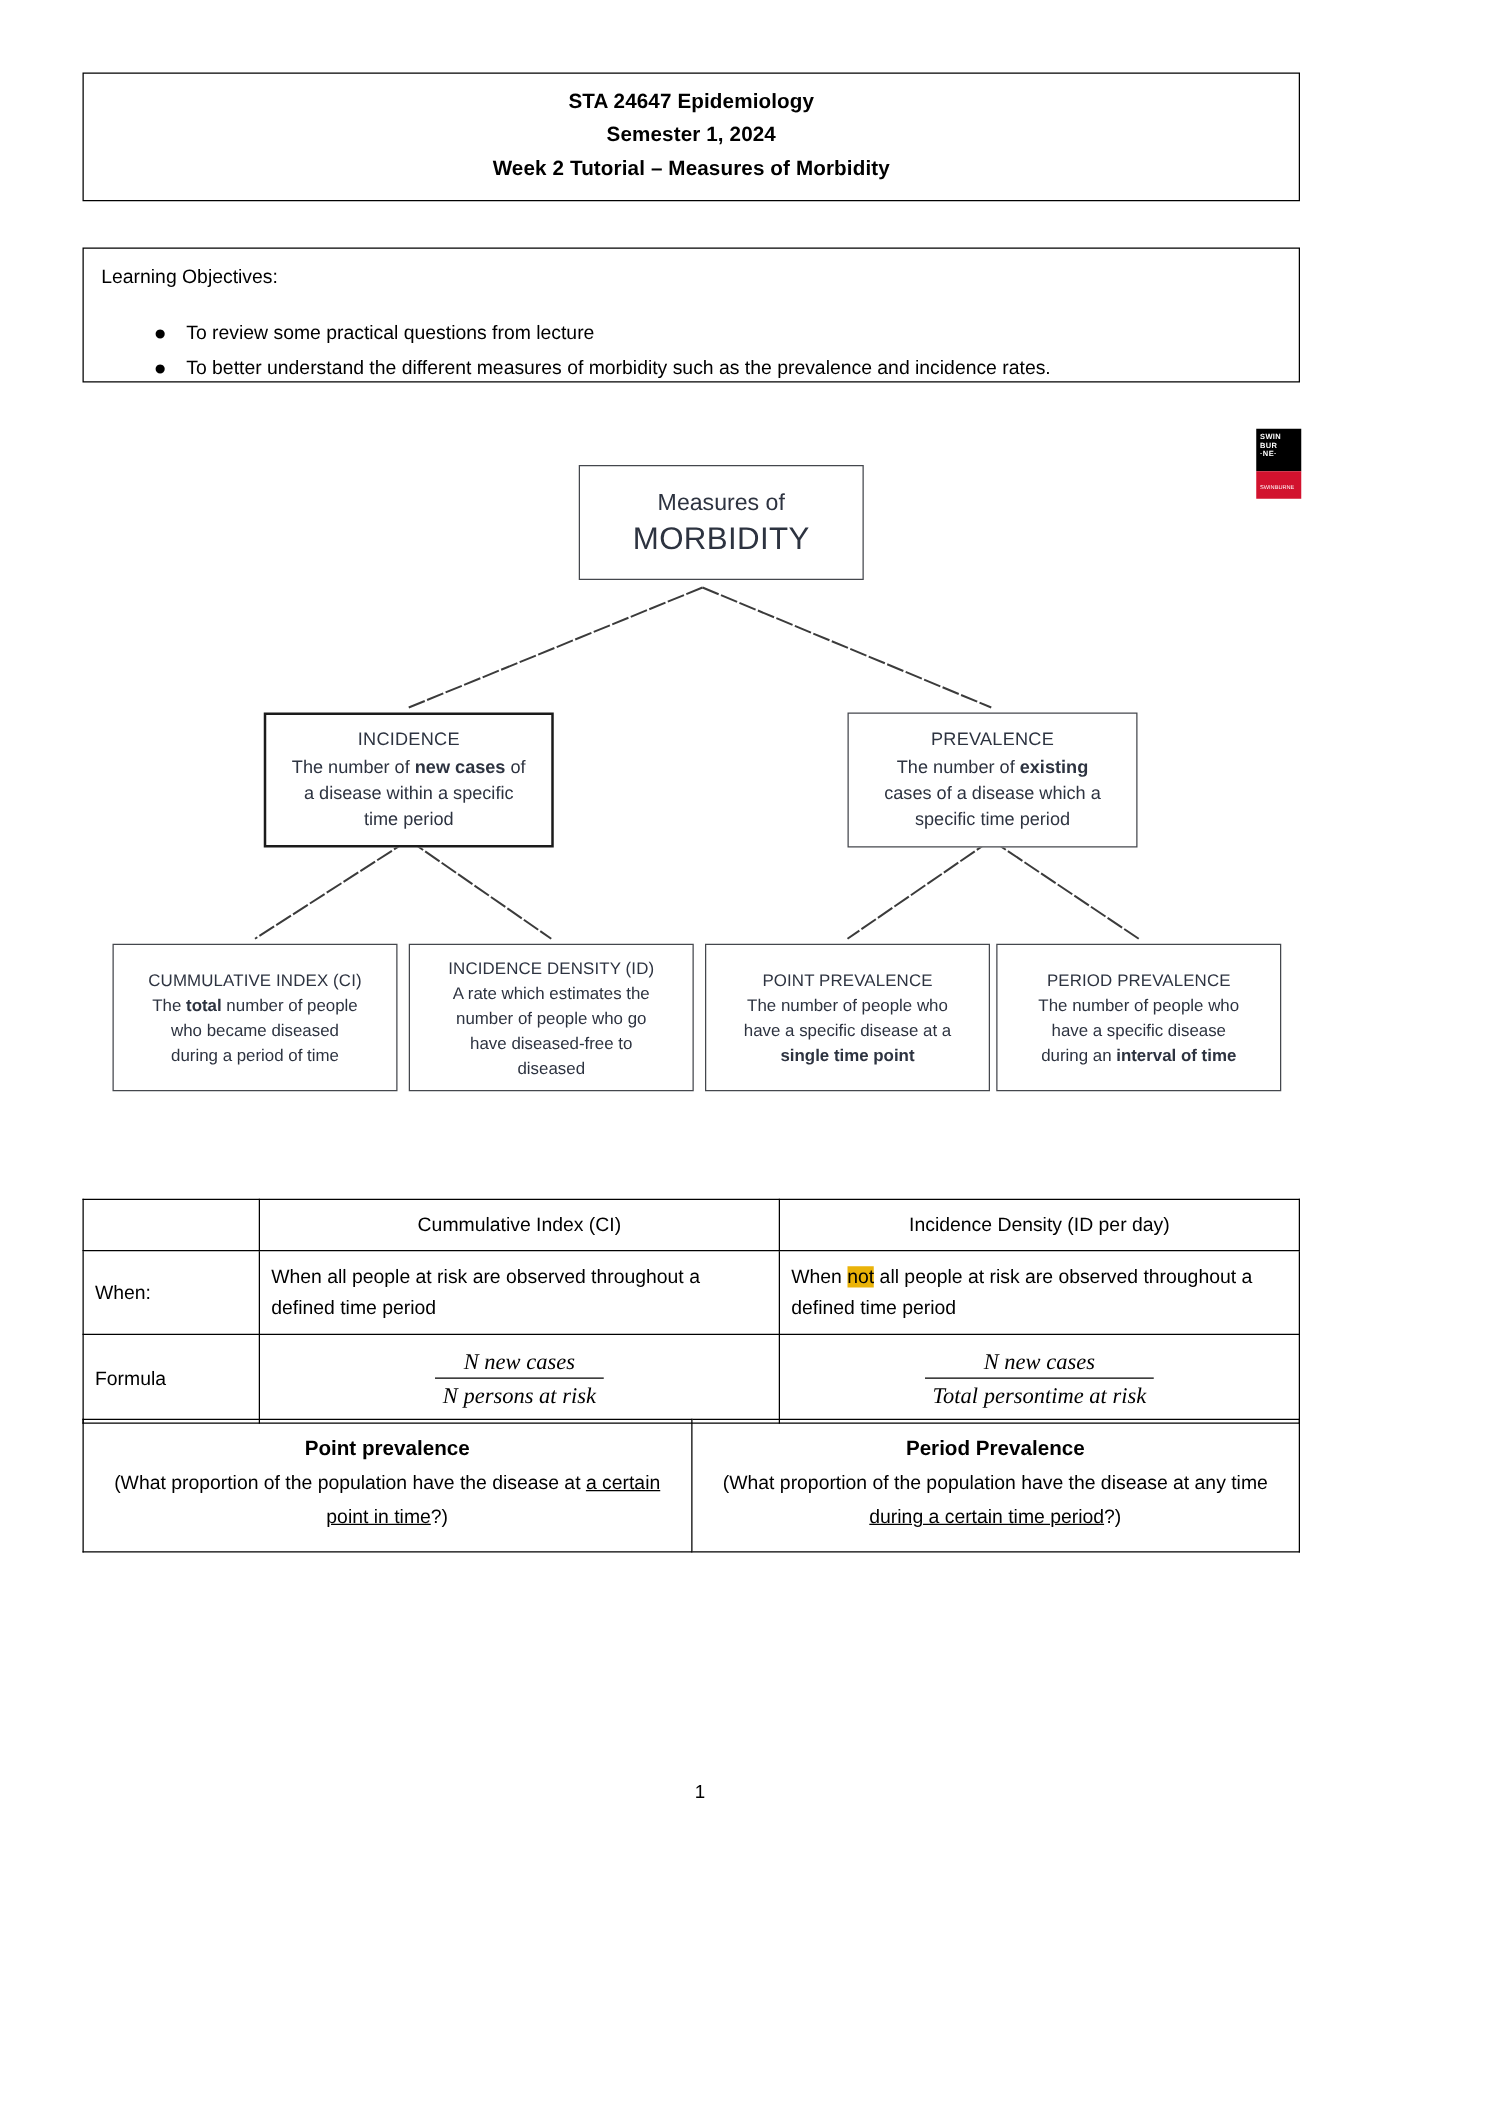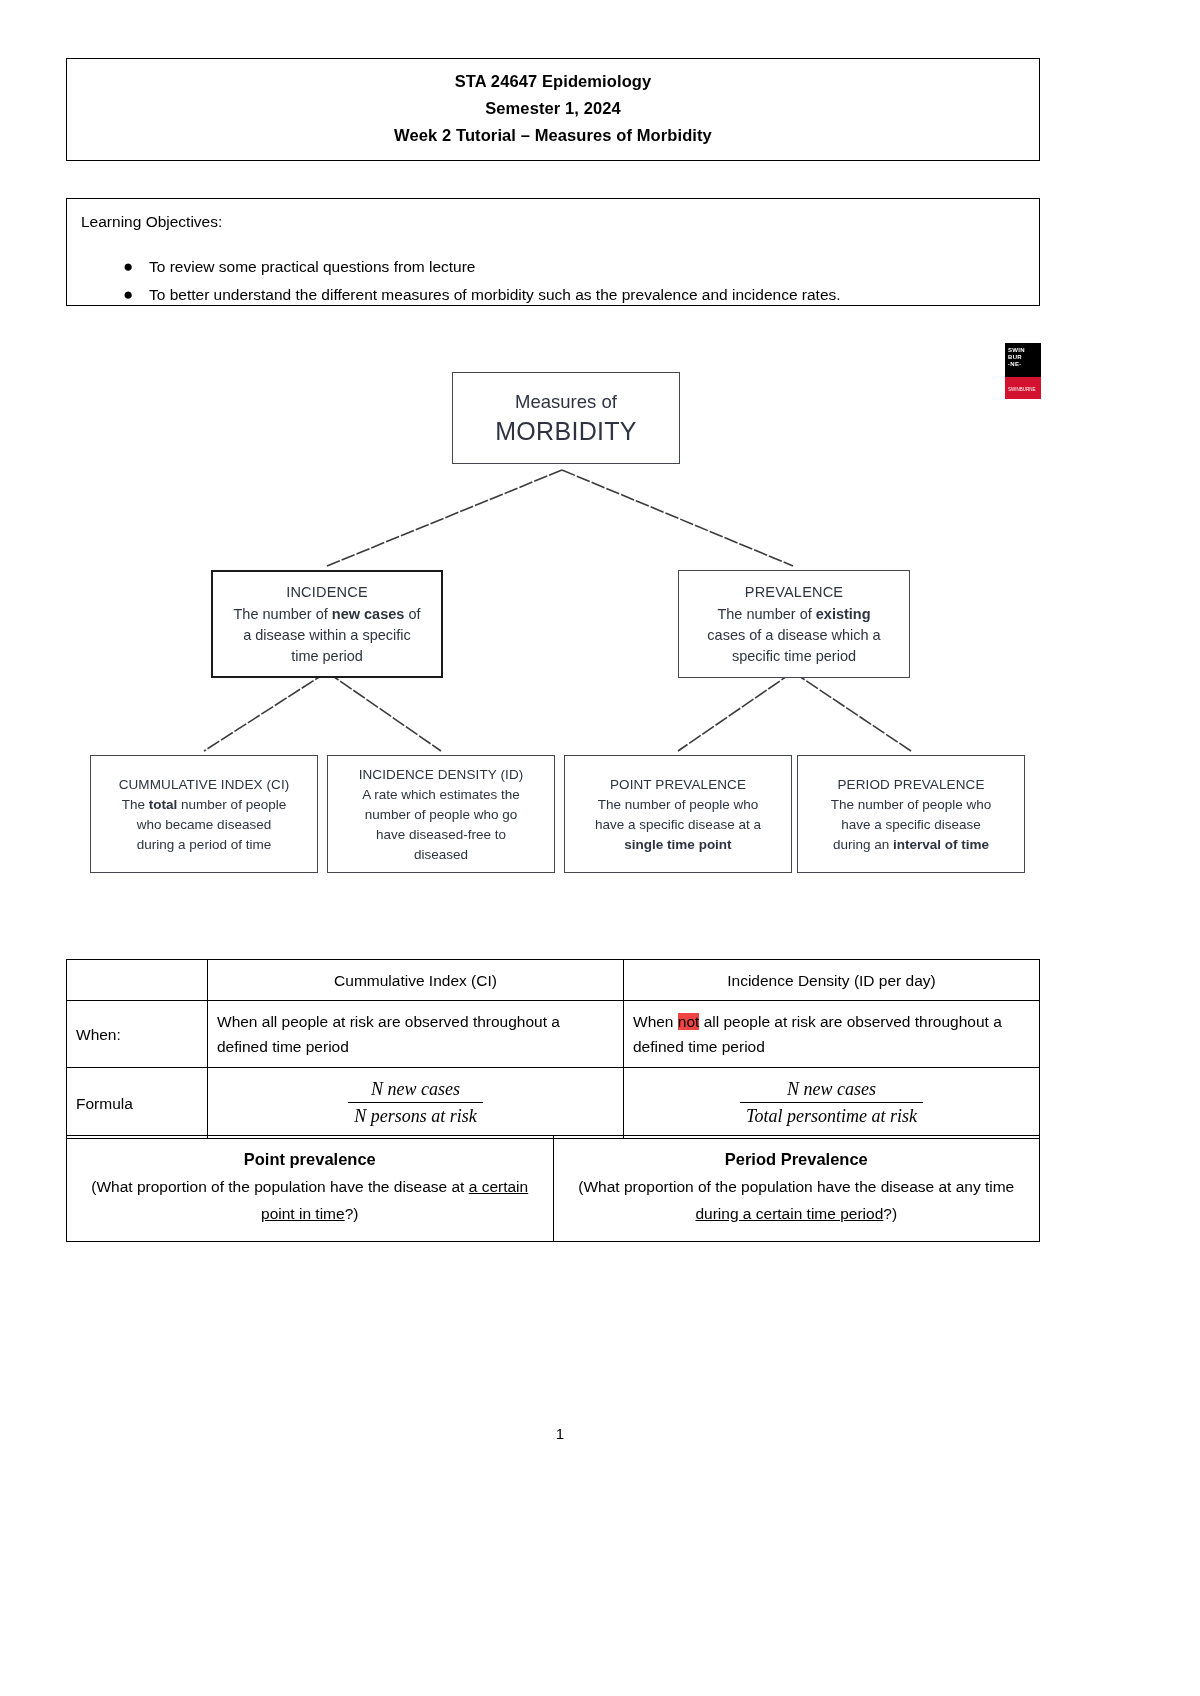--- a/index.html
+++ b/index.html
@@ -130,21 +130,21 @@
     color: #2d3340;
     text-align: center;
     display: flex;
     flex-direction: column;
     justify-content: center;
     align-items: center;
   }
   .dbox.thick { border: 2.2px solid #1b1b1b; }
 
   .root-box {
-    left: 452px;
+    left: 463px;
     top: 42px;
     width: 228px;
     height: 92px;
   }
   .root-small {
     font-size: 18.5px;
     line-height: 26px;
     color: #2d3340;
   }
   .root-big {
@@ -209,21 +209,21 @@
     line-height: 25px;
     padding: 4px 9px;
     vertical-align: middle;
   }
   .cmp-head-blank { width: 122px; height: 32px; }
   .cmp-head { text-align: center; height: 32px; }
   .cmp-label { font-size: 14.5px; vertical-align: middle; margin-top: 24px; }
   .cmp-when { height: 58px; vertical-align: middle; }
   .cmp-formula-cell { height: 62px; text-align: center; vertical-align: middle; }
 
-  .hl { background: #ef4444; text-align: center; }
+  .hl { background: #eab308; text-align: center; }
 
   .frac {
     display: inline-block;
     text-align: center;
     font-family: "Liberation Serif", serif;
     font-style: italic;
     font-size: 18px;
     line-height: 24px;
   }
   .frac .num {

